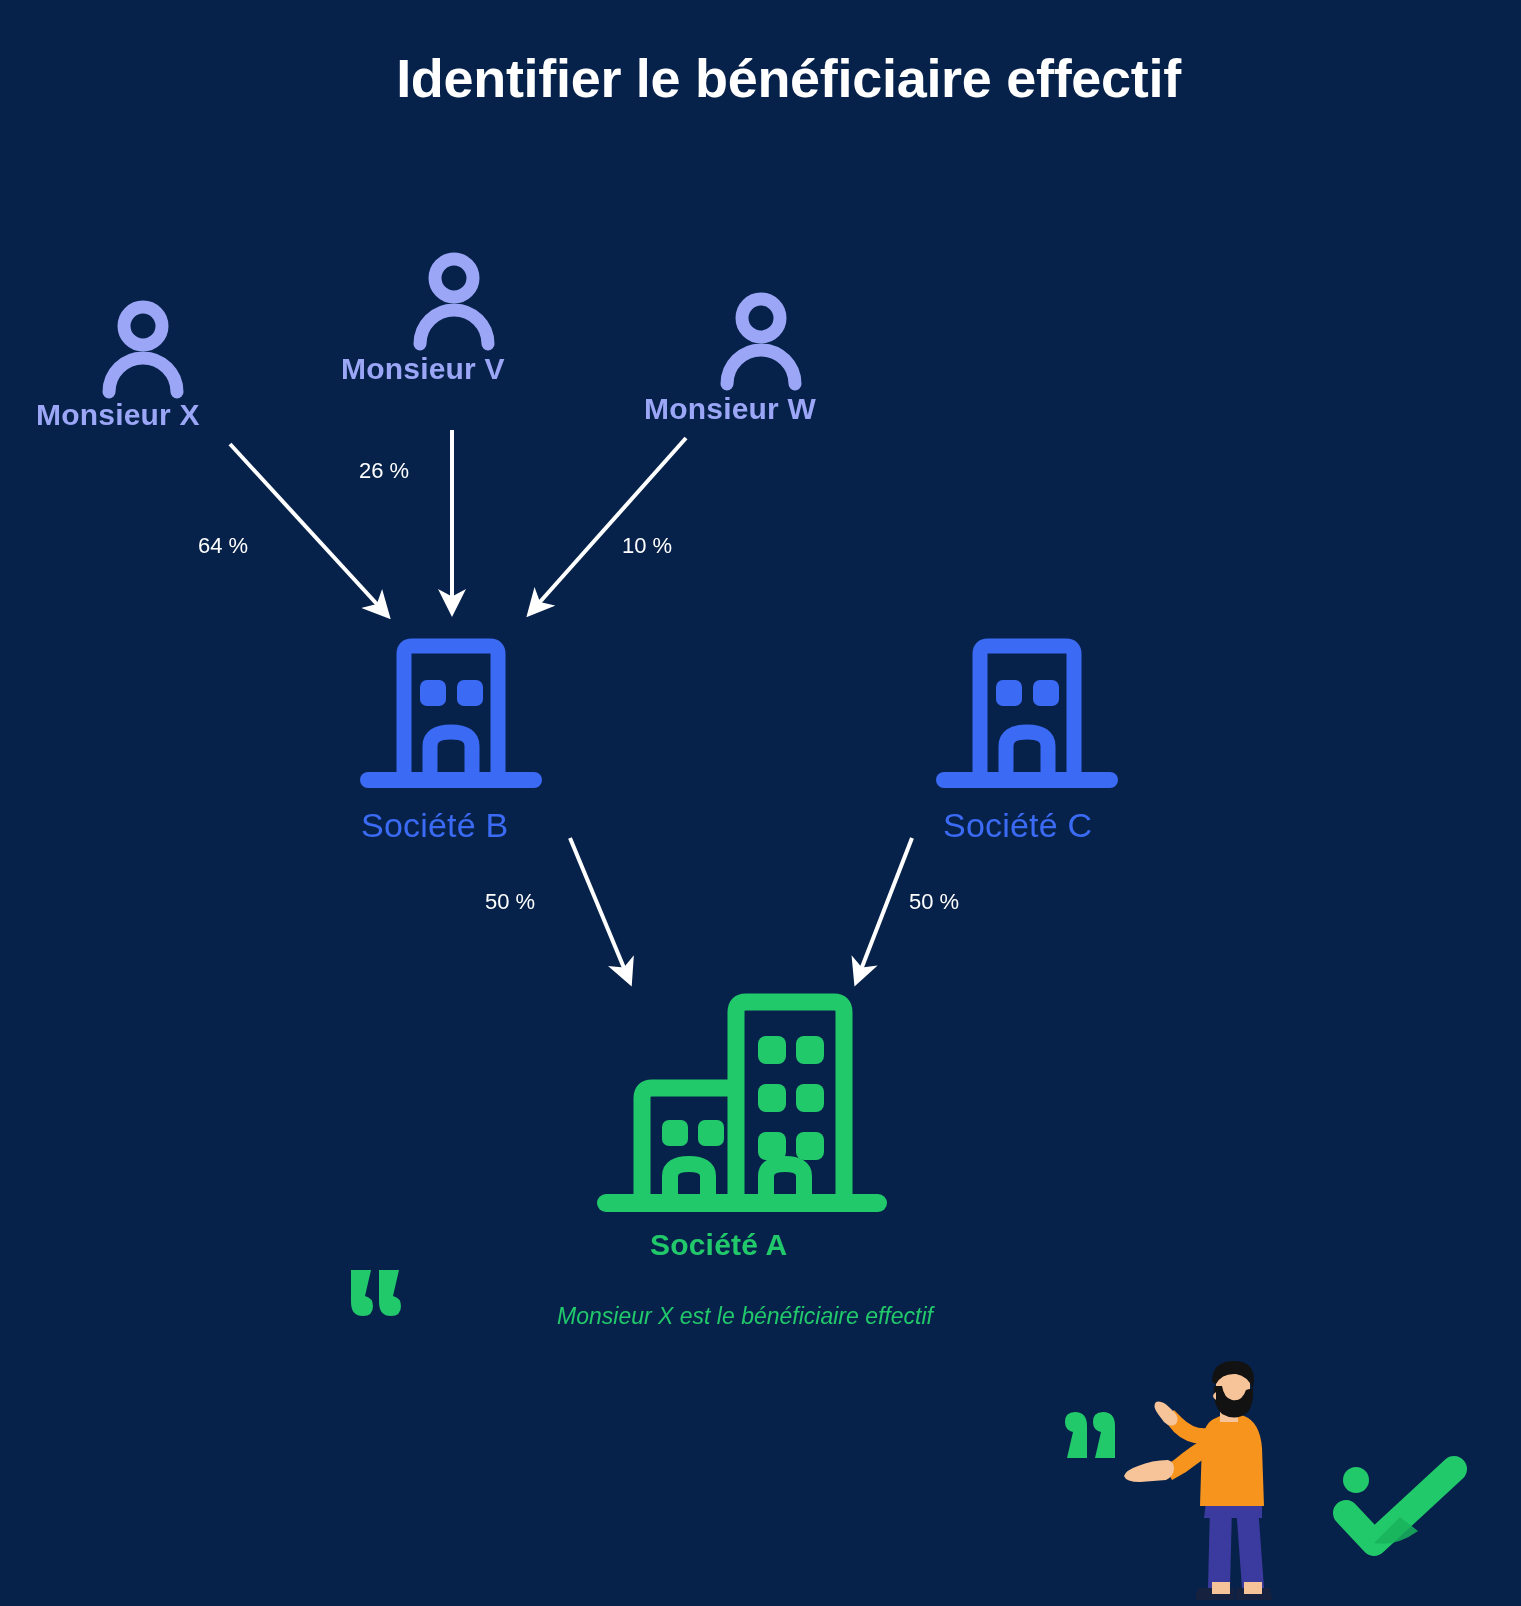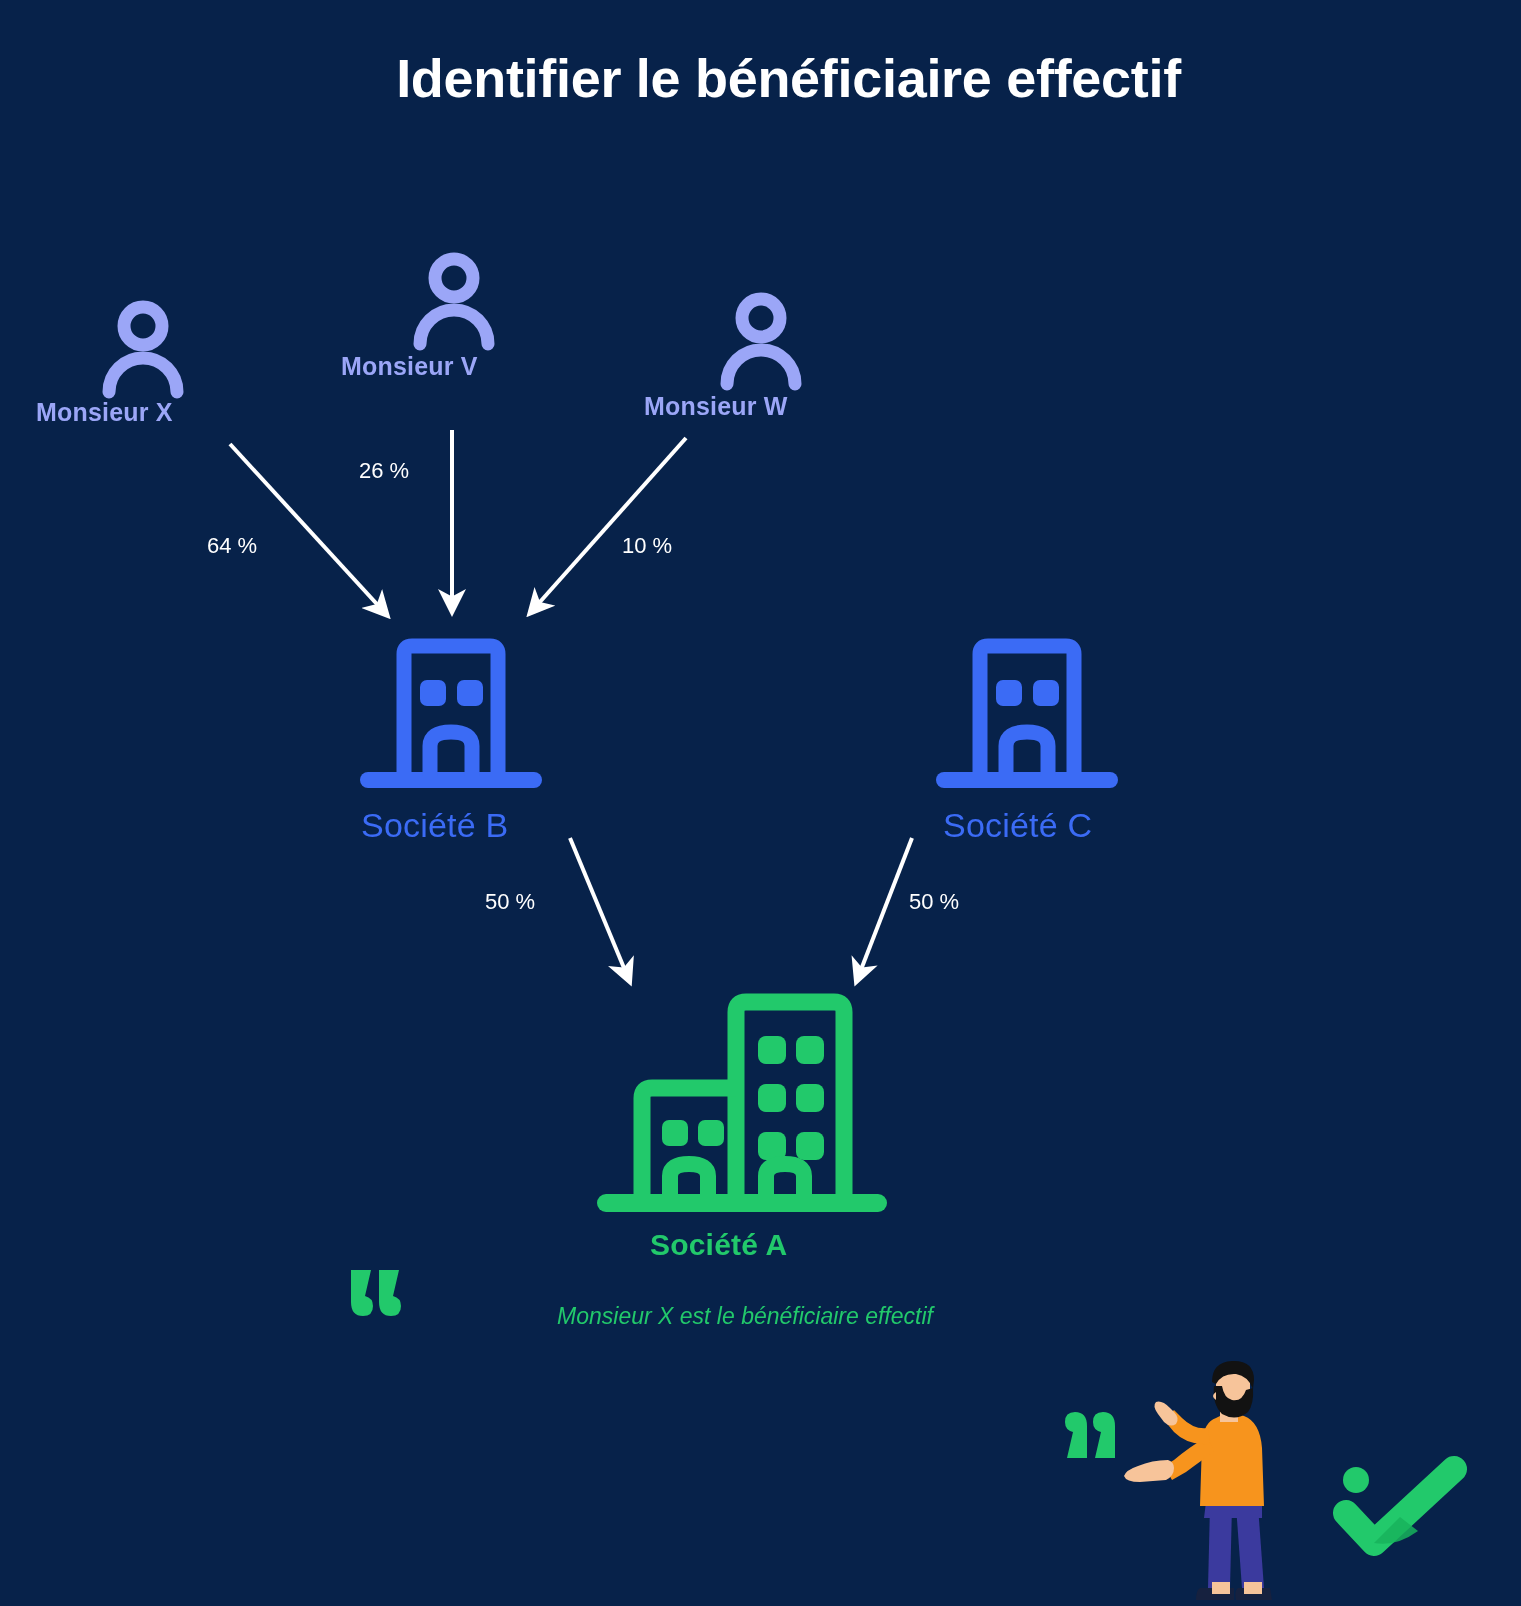--- a/index.html
+++ b/index.html
@@ -31,21 +31,21 @@
     font-weight: bold;
     letter-spacing: -0.3px;
     font-family: "Liberation Sans", sans-serif;
     margin-left: 28px;
   }
   #title .l2 { display: block; }
 
   
   .person-label {
     color: #9ba6f7;
-    font-size: 25px;
+    font-size: 30px;
     font-weight: bold;
     white-space: nowrap;
     letter-spacing: 0.2px;
   }
 
   
   .company-label-blue {
     color: #3b6bf5;
     font-size: 34px;
     font-weight: normal;
@@ -128,21 +128,21 @@
 
     <line x1="452" y1="430" x2="452" y2="610" stroke="#ffffff" stroke-width="4" marker-end="url(#ah)"></line>
 
     <line x1="686" y1="438" x2="531" y2="612" stroke="#ffffff" stroke-width="4" marker-end="url(#ah)"></line>
 
     <line x1="570" y1="838" x2="629" y2="980" stroke="#ffffff" stroke-width="4" marker-end="url(#ah)"></line>
 
     <line x1="912" y1="838" x2="857" y2="980" stroke="#ffffff" stroke-width="4" marker-end="url(#ah)"></line>
   </svg>
 
-  <div class="abs pct" style="left:207px; top:533px;">64 %</div>
+  <div class="abs pct" style="left:198px; top:533px;">64 %</div>
   <div class="abs pct" style="left:359px; top:458px;">26 %</div>
   <div class="abs pct" style="left:622px; top:533px;">10 %</div>
   <div class="abs pct" style="left:485px; top:889px;">50 %</div>
   <div class="abs pct" style="left:909px; top:889px;">50 %</div>
 
   <div class="abs" style="left:358px; top:634px;">
     <svg width="186" height="158" viewBox="0 0 186 158">
 
       <path d="M46 142 L46 20 Q46 12 54 12 L132 12 Q140 12 140 20 L140 142" fill="none" stroke="#3b6bf5" stroke-width="15" stroke-linejoin="round"></path>
 

